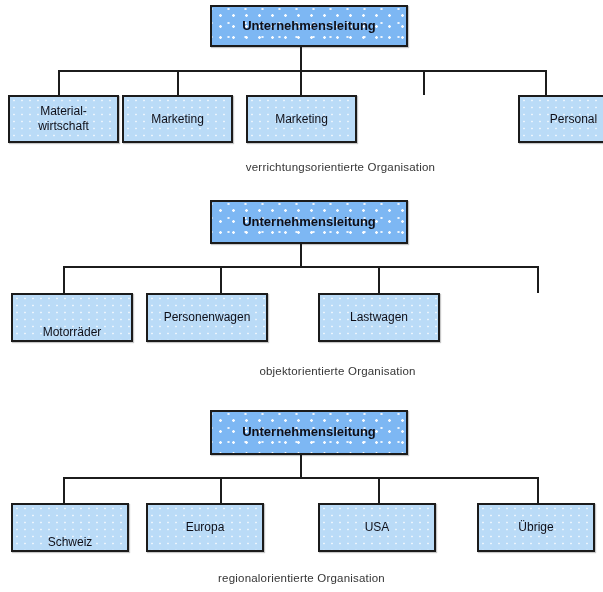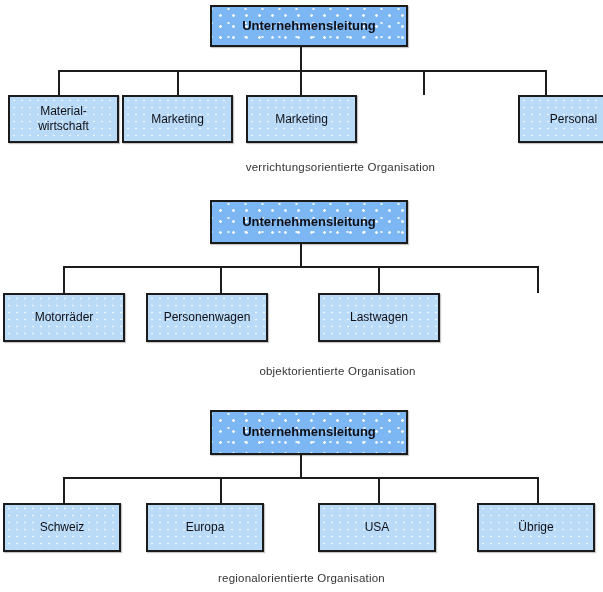--- a/index.html
+++ b/index.html
@@ -40,21 +40,21 @@
   .row1{ top:95px; height:48px; width:111px; }
   .c1a { left:8px; } .c1b { left:122px; } .c1c { left:246px; } .c1d { left:368px; } .c1e { left:518px; }
   .s1  { left:300px; top:47px; width:2px; height:24px; }
   .b1  { left:58px;  top:70px; width:489px; height:2px; }
   .d1  { top:70px; width:2px; height:25px; }
   .d1a { left:58px; } .d1b { left:177px; } .d1c { left:300px; } .d1d { left:423px; } .d1e { left:545px; }
   .cap1{ top:161px;padding-left:39px; }
   
   .r2  { top:200px; height:44px; }
   .row2{ top:293px; height:49px; width:122px; }
-  .c2a { left:3px; } .c2b { left:146px; } .c2c { left:318px; } .c2d { left:477px; }
+  .c2a { left:11px;align-items:flex-end; } .c2b { left:146px; } .c2c { left:318px; } .c2d { left:477px; }
   .s2  { left:300px; top:244px; width:2px; height:24px; }
   .b2  { left:63px;  top:266px; width:476px; height:2px; }
   .d2  { top:266px; width:2px; height:27px; }
   .d2a { left:63px; } .d2b { left:220px; } .d2c { left:378px; } .d2d { left:537px; }
   .cap2{ top:365px;margin-left:36px; }
   
   .r3  { top:410px; height:45px; }
   .row3{ top:503px; height:49px; width:118px; }
   .s3  { left:300px; top:455px; width:2px; height:24px; }
   .b3  { left:63px;  top:477px; width:476px; height:2px; }

